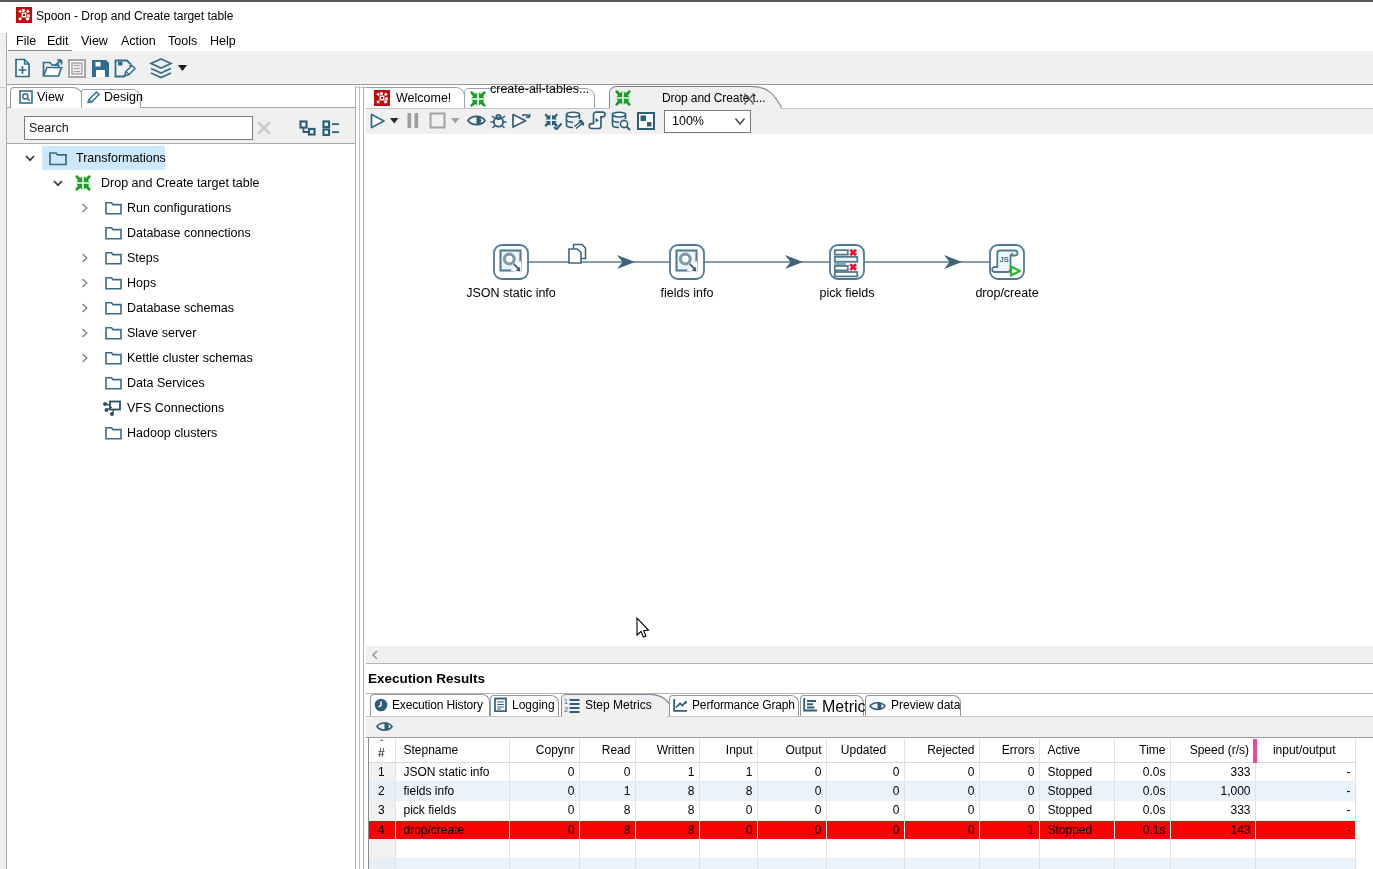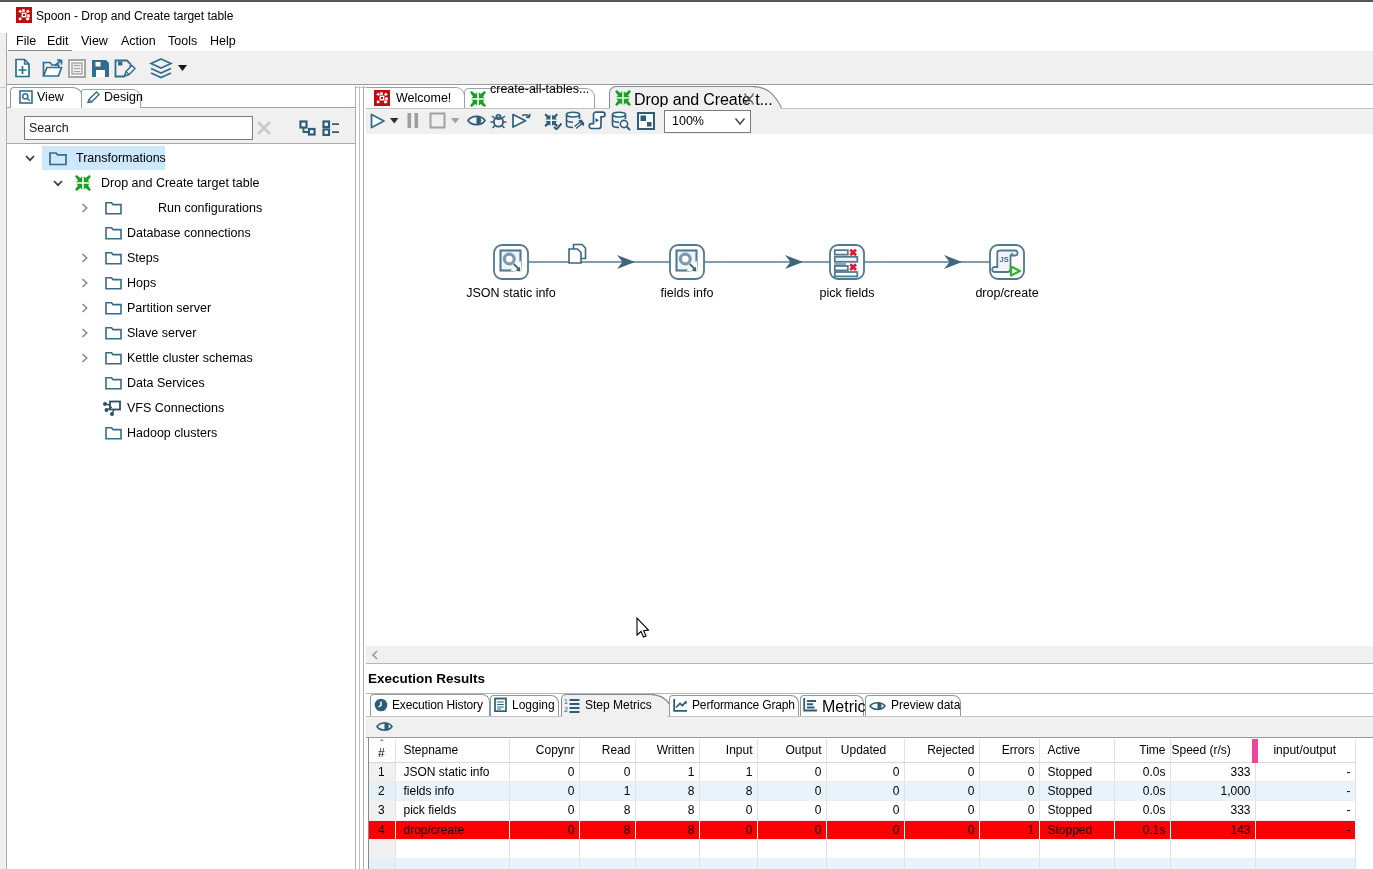--- a/index.html
+++ b/index.html
@@ -133,21 +133,21 @@
     <path d="M8.8 8.8 V14.8 L10.6 13 L14.4 15.9 L15.9 14.4 L13 10.6 L14.8 8.8 Z"></path>
   </g>
 </svg>
 <div class="abs" style="left:101px;top:176px;font-size:12.5px;">Drop and Create target table</div>
 <svg class="abs" style="left:79px;top:202px;" width="11" height="12" viewBox="0 0 11 12">
     <path d="M3.5 2 L7.7 6 L3.5 10" fill="none" stroke="#8a8a8a" stroke-width="1.6"></path>
   </svg>
 <svg class="abs" style="left:105px;top:201px;" width="17" height="14" viewBox="0 0 17 14">
   <path d="M1 12.8 V1.8 H6.5 L8 3.6 H16 V12.8 Z" fill="#fff" stroke="#3a6b85" stroke-width="1.6"></path>
 </svg>
-<div class="abs" style="left:127px;top:201px;font-size:12.5px;margin-left:31px;">Run configurations</div>
+<div class="abs" style="left:127px;top:201px;font-size:12.5px;">Run configurations</div>
 <svg class="abs" style="left:105px;top:226px;" width="17" height="14" viewBox="0 0 17 14">
   <path d="M1 12.8 V1.8 H6.5 L8 3.6 H16 V12.8 Z" fill="#fff" stroke="#3a6b85" stroke-width="1.6"></path>
 </svg>
 <div class="abs" style="left:127px;top:226px;font-size:12.5px;">Database connections</div>
 <svg class="abs" style="left:79px;top:252px;" width="11" height="12" viewBox="0 0 11 12">
     <path d="M3.5 2 L7.7 6 L3.5 10" fill="none" stroke="#8a8a8a" stroke-width="1.6"></path>
   </svg>
 <svg class="abs" style="left:105px;top:251px;" width="17" height="14" viewBox="0 0 17 14">
   <path d="M1 12.8 V1.8 H6.5 L8 3.6 H16 V12.8 Z" fill="#fff" stroke="#3a6b85" stroke-width="1.6"></path>
 </svg>
@@ -158,21 +158,21 @@
 <svg class="abs" style="left:105px;top:276px;" width="17" height="14" viewBox="0 0 17 14">
   <path d="M1 12.8 V1.8 H6.5 L8 3.6 H16 V12.8 Z" fill="#fff" stroke="#3a6b85" stroke-width="1.6"></path>
 </svg>
 <div class="abs" style="left:127px;top:276px;font-size:12.5px;">Hops</div>
 <svg class="abs" style="left:79px;top:302px;" width="11" height="12" viewBox="0 0 11 12">
     <path d="M3.5 2 L7.7 6 L3.5 10" fill="none" stroke="#8a8a8a" stroke-width="1.6"></path>
   </svg>
 <svg class="abs" style="left:105px;top:301px;" width="17" height="14" viewBox="0 0 17 14">
   <path d="M1 12.8 V1.8 H6.5 L8 3.6 H16 V12.8 Z" fill="#fff" stroke="#3a6b85" stroke-width="1.6"></path>
 </svg>
-<div class="abs" style="left:127px;top:301px;font-size:12.5px;">Partition server</div>
+<div class="abs" style="left:127px;top:301px;font-size:12.5px;">Database schemas</div>
 <svg class="abs" style="left:79px;top:327px;" width="11" height="12" viewBox="0 0 11 12">
     <path d="M3.5 2 L7.7 6 L3.5 10" fill="none" stroke="#8a8a8a" stroke-width="1.6"></path>
   </svg>
 <svg class="abs" style="left:105px;top:326px;" width="17" height="14" viewBox="0 0 17 14">
   <path d="M1 12.8 V1.8 H6.5 L8 3.6 H16 V12.8 Z" fill="#fff" stroke="#3a6b85" stroke-width="1.6"></path>
 </svg>
 <div class="abs" style="left:127px;top:326px;font-size:12.5px;">Slave server</div>
 <svg class="abs" style="left:79px;top:352px;" width="11" height="12" viewBox="0 0 11 12">
     <path d="M3.5 2 L7.7 6 L3.5 10" fill="none" stroke="#8a8a8a" stroke-width="1.6"></path>
   </svg>
@@ -233,21 +233,21 @@
     <path d="M0 0.6 C15 1 21 8 28.5 21.5" fill="none" stroke="#7e8a95" stroke-width="1.2"></path>
   </svg>
 <svg class="abs" style="left:615px;top:90px;" width="16" height="16" viewBox="0 0 16 16">
   <g fill="#18a127">
     <path d="M7.2 7.2 V1.2 L5.4 3 L1.6 0.1 L0.1 1.6 L3 5.4 L1.2 7.2 Z"></path>
     <path d="M8.8 7.2 H14.8 L13 5.4 L15.9 1.6 L14.4 0.1 L10.6 3 L8.8 1.2 Z"></path>
     <path d="M7.2 8.8 H1.2 L3 10.6 L0.1 14.4 L1.6 15.9 L5.4 13 L7.2 14.8 Z"></path>
     <path d="M8.8 8.8 V14.8 L10.6 13 L14.4 15.9 L15.9 14.4 L13 10.6 L14.8 8.8 Z"></path>
   </g>
 </svg>
-<div class="abs" style="left:634px;top:91px;font-size:16px;letter-spacing:-0.1px;">Drop and Create t...</div>
+<div class="abs" style="left:662px;top:91px;font-size:12px;letter-spacing:-0.1px;">Drop and Create t...</div>
 <svg class="abs" style="left:743px;top:93px;" width="12" height="12" viewBox="0 0 12 12">
   <path d="M2.2 2.2 L9.8 9.8 M9.8 2.2 L2.2 9.8" stroke="#555" stroke-width="1.4" fill="none"></path>
   <path d="M1 1.3 L3.2 1 M8.8 1 L11 1.3 M1 10.7 L3.2 11 M8.8 11 L11 10.7" stroke="#555" stroke-width="1.1" fill="none"></path>
 </svg>
 
 <div class="abs" style="left:610px;top:107px;width:170px;height:3px;background:#f0f0f0;z-index:5;"></div>
 <div class="abs" style="left:366px;top:108px;width:1007px;height:25px;background:#f0f0f0;border-top:1px solid #c3c3c3;border-bottom:1px solid #ababab;"></div>
 <svg class="abs" style="left:369px;top:112px;" width="18" height="18" viewBox="0 0 18 18">
   <path d="M2.5 2.5 L15 9 L2.5 15.5 Z" fill="#fff" stroke="#2f6e8e" stroke-width="1.8" stroke-linejoin="round"></path>
 </svg>
@@ -469,21 +469,21 @@
 <td style="text-align:right;padding-right:4px;border-right:1px solid #e2e2e2;border-bottom:1px solid #d8d8d8;white-space:nowrap;overflow:hidden;">Copynr</td>
 <td style="text-align:right;padding-right:4px;border-right:1px solid #e2e2e2;border-bottom:1px solid #d8d8d8;white-space:nowrap;overflow:hidden;">Read</td>
 <td style="text-align:right;padding-right:4px;border-right:1px solid #e2e2e2;border-bottom:1px solid #d8d8d8;white-space:nowrap;overflow:hidden;">Written</td>
 <td style="text-align:right;padding-right:4px;border-right:1px solid #e2e2e2;border-bottom:1px solid #d8d8d8;white-space:nowrap;overflow:hidden;">Input</td>
 <td style="text-align:right;padding-right:4px;border-right:1px solid #e2e2e2;border-bottom:1px solid #d8d8d8;white-space:nowrap;overflow:hidden;">Output</td>
 <td style="text-align:center;padding-right:4px;border-right:1px solid #e2e2e2;border-bottom:1px solid #d8d8d8;white-space:nowrap;overflow:hidden;">Updated</td>
 <td style="text-align:right;padding-right:4px;border-right:1px solid #e2e2e2;border-bottom:1px solid #d8d8d8;white-space:nowrap;overflow:hidden;">Rejected</td>
 <td style="text-align:right;padding-right:4px;border-right:1px solid #e2e2e2;border-bottom:1px solid #d8d8d8;white-space:nowrap;overflow:hidden;margin-left:16px;">Errors</td>
 <td style="text-align:left;padding-left:8px;border-right:1px solid #e2e2e2;border-bottom:1px solid #d8d8d8;white-space:nowrap;overflow:hidden;">Active</td>
 <td style="text-align:right;padding-right:4px;border-right:1px solid #e2e2e2;border-bottom:1px solid #d8d8d8;white-space:nowrap;overflow:hidden;">Time</td>
-<td style="padding-right:4px;border-right:6px solid #ec4899;border-bottom:1px solid #d8d8d8;white-space:nowrap;overflow:hidden;">Speed (r/s)</td>
+<td style="text-align:right;padding-right:4px;border-right:4px solid #ec4899;border-bottom:1px solid #d8d8d8;white-space:nowrap;overflow:hidden;">Speed (r/s)</td>
 <td style="text-align:center;padding-right:4px;border-right:1px solid #e2e2e2;border-bottom:1px solid #d8d8d8;white-space:nowrap;overflow:hidden;">input/output</td>
 </tr>
 <tr style="height:19.4px;background:#ffffff;">
 <td style="background:#f1f1f1;border-right:1px solid #e2e2e2;border-bottom:1px solid #ededed;padding-left:9px;">1</td>
 <td style="text-align:left;padding-left:8px;border-right:1px solid #e2e2e2;border-bottom:1px solid #ededed;">JSON static info</td>
 <td style="text-align:right;padding-right:4px;border-right:1px solid #e2e2e2;border-bottom:1px solid #ededed;">0</td>
 <td style="text-align:right;padding-right:4px;border-right:1px solid #e2e2e2;border-bottom:1px solid #ededed;">0</td>
 <td style="text-align:right;padding-right:4px;border-right:1px solid #e2e2e2;border-bottom:1px solid #ededed;">1</td>
 <td style="text-align:right;padding-right:4px;border-right:1px solid #e2e2e2;border-bottom:1px solid #ededed;">1</td>
 <td style="text-align:right;padding-right:4px;border-right:1px solid #e2e2e2;border-bottom:1px solid #ededed;">0</td>

